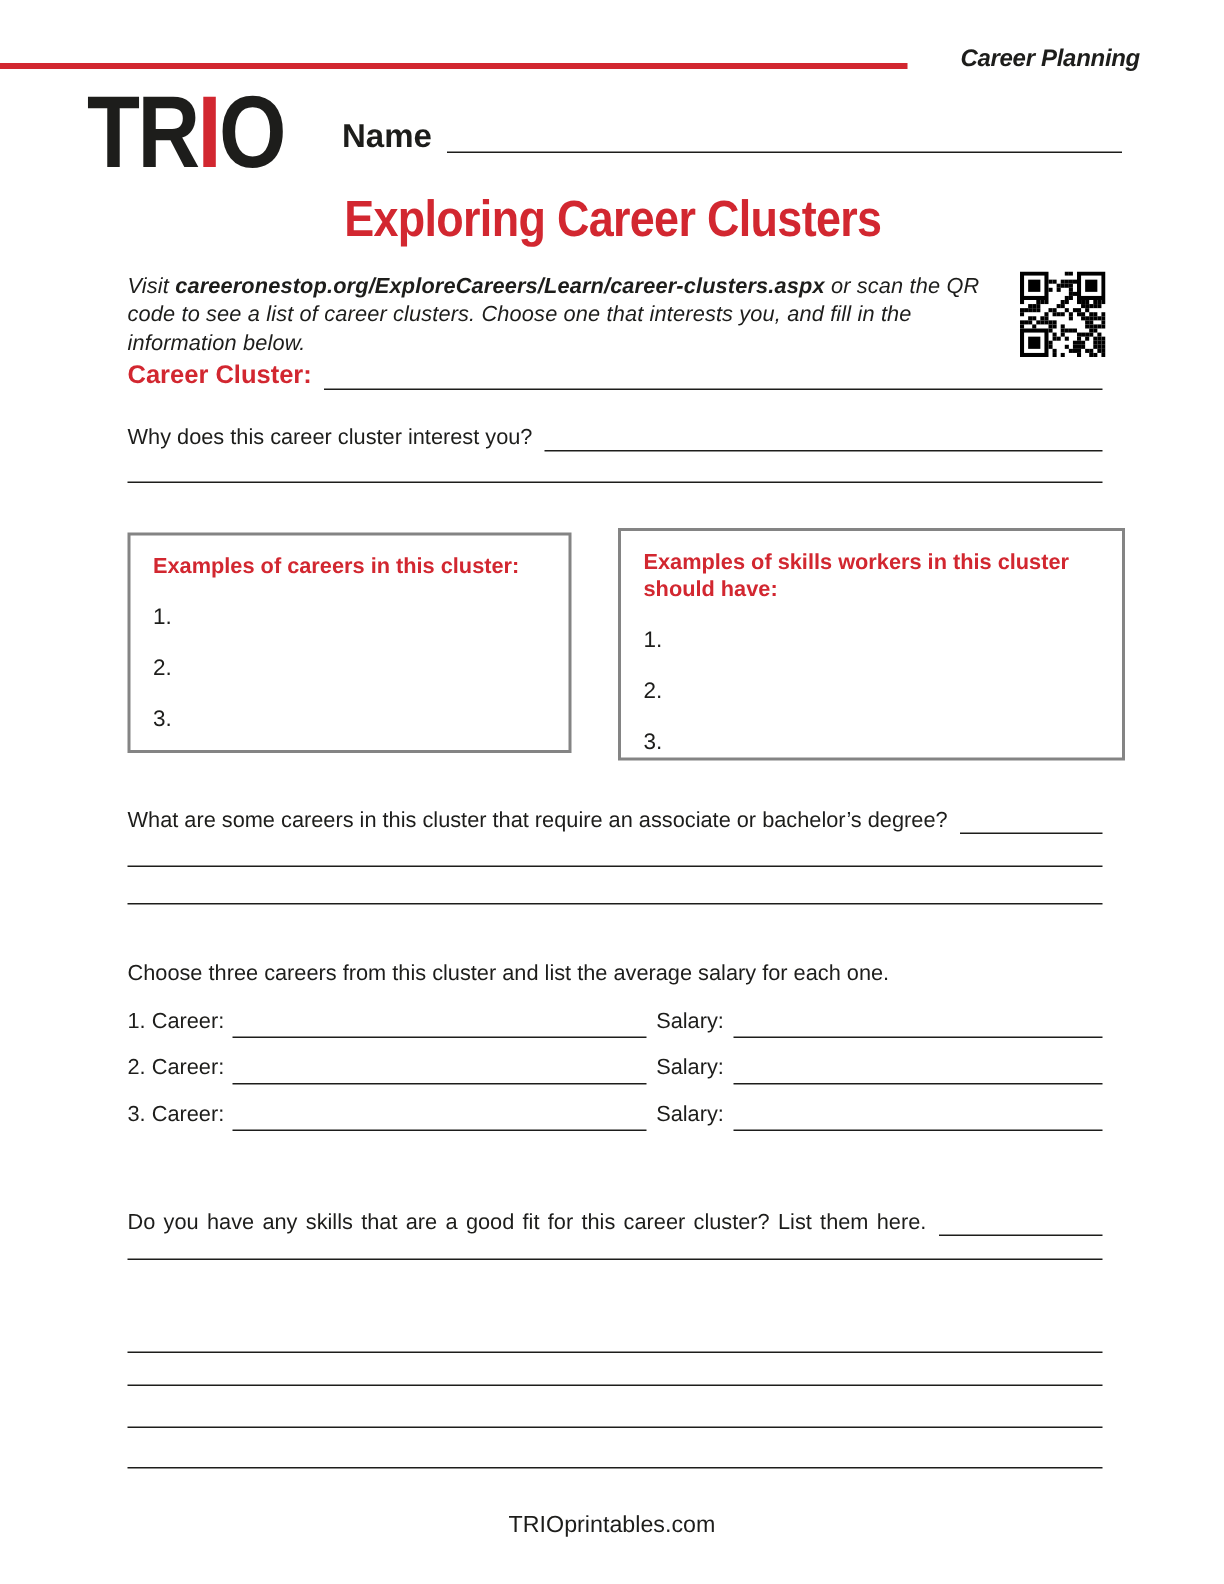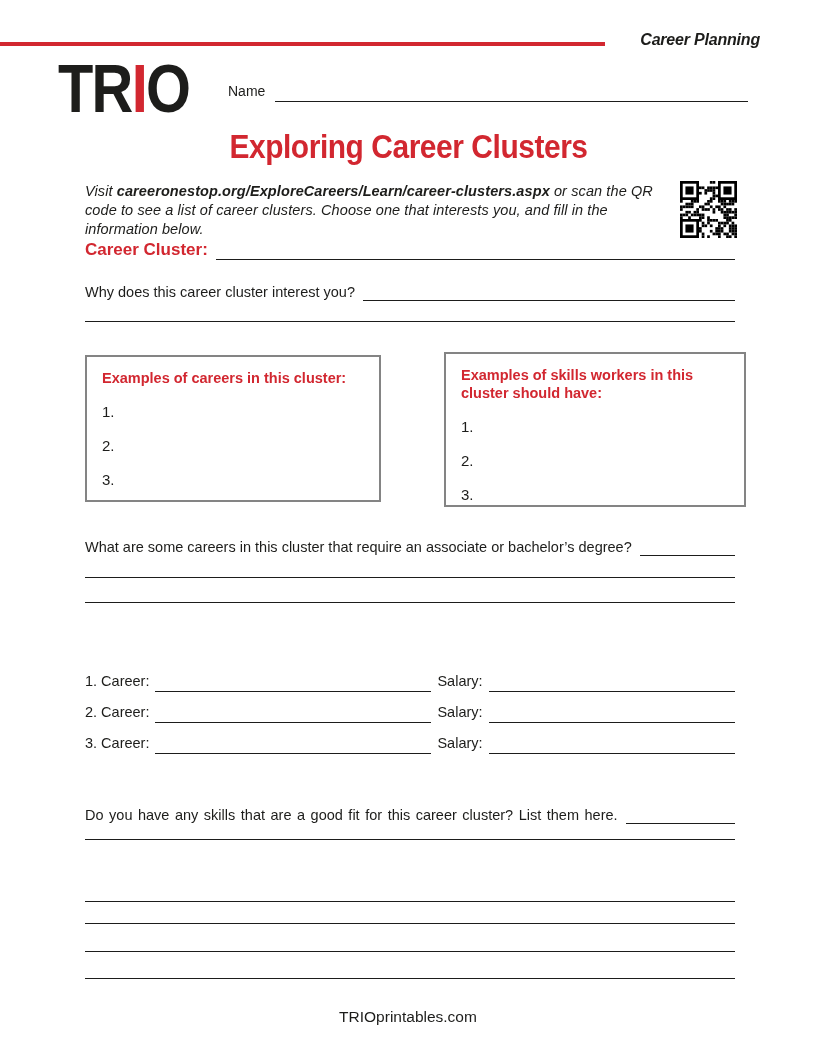--- a/index.html
+++ b/index.html
@@ -18,21 +18,21 @@
   .logo{
     position:absolute; left:58px; top:60px; line-height:56px;
     font-size:68px; font-weight:bold; letter-spacing:-2px;
     transform:scaleX(0.85); transform-origin:left top; white-space:nowrap;
   }
   .logo .red{ color:var(--red); }
   .name-row{
     position:absolute; left:228px; right:68px; top:80px;
     display:flex; align-items:flex-end; gap:10px;
   }
-  .name-row .name-label{ font-size:14px; font-weight:normal; line-height:22px; }
+  .name-row .name-label{ font-size:22px; font-weight:bold; line-height:22px; }
   .fill-line{ flex:1; border-bottom:1.8px solid var(--ink); height:20px; min-width:30px; }
   .title{
     position:absolute; left:0; right:0; top:126px; text-align:center;
     color:var(--red); font-size:34px; font-weight:bold; line-height:40px;
   }
   .title .squeeze{ display:inline-block; transform:scaleX(0.88); transform-origin:center; letter-spacing:-0.5px; }
   .intro{
     position:absolute; left:85px; top:182px; width:592px;
     font-size:14.5px; font-style:italic; line-height:19px; letter-spacing:0.1px;
   }
@@ -50,21 +50,21 @@
   .interest-row{ top:281px; }
   .blank-line{
     position:absolute; left:85px; right:81px; height:18px;
     border-bottom:1.8px solid var(--ink);
   }
   .box{
     position:absolute; border:2px solid var(--box-border); background:#fff;
     padding:12px 15px;
   }
   .box-careers{ left:85px; top:355px; width:296px; height:147px; }
-  .box-skills{ left:444px; top:352px; width:302px; height:155px; }
+  .box-skills{ left:412px; top:352px; width:338px; height:155px; }
   .box-heading{ color:var(--red); font-weight:bold; font-size:14.5px; line-height:18px; }
   .box-item{ font-size:15px; line-height:18px; margin-top:16px; }
   .degree-row{ top:536px; }
   .salary-intro{ position:absolute; left:85px; top:641px; font-size:14.5px; }
   .salary-row{ display:flex; align-items:flex-start; gap:6px; }
   .salary-row .row-label, .salary-row .salary-label{ font-size:14.5px; line-height:18px; white-space:nowrap; }
   .salary-row .career-line{ flex:1.12; }
   .salary-row .salary-line{ flex:1; }
   .salary-row-1{ top:672px; } .salary-row-2{ top:703px; } .salary-row-3{ top:734px; }
   .skills-row{ top:796px; } .skills-row .q{ word-spacing:1.5px;margin-top:10px; }
@@ -277,20 +277,21 @@
     <div class="box-item">3.</div>
   </div>
 
   <div class="label-line-row degree-row">
     <span class="q">What are some careers in this cluster that require an associate or bachelor’s degree?</span>
     <span class="fill-line"></span>
   </div>
   <div class="blank-line line-degree-1"></div>
   <div class="blank-line line-degree-2"></div>
 
+  <p class="salary-intro">Choose three careers from this cluster and list the average salary for each one.</p>
 
   <div class="label-line-row salary-row salary-row-1">
     <span class="row-label">1. Career:</span>
     <span class="fill-line career-line"></span>
     <span class="salary-label">Salary:</span>
     <span class="fill-line salary-line"></span>
   </div>
   <div class="label-line-row salary-row salary-row-2">
     <span class="row-label">2. Career:</span>
     <span class="fill-line career-line"></span>

